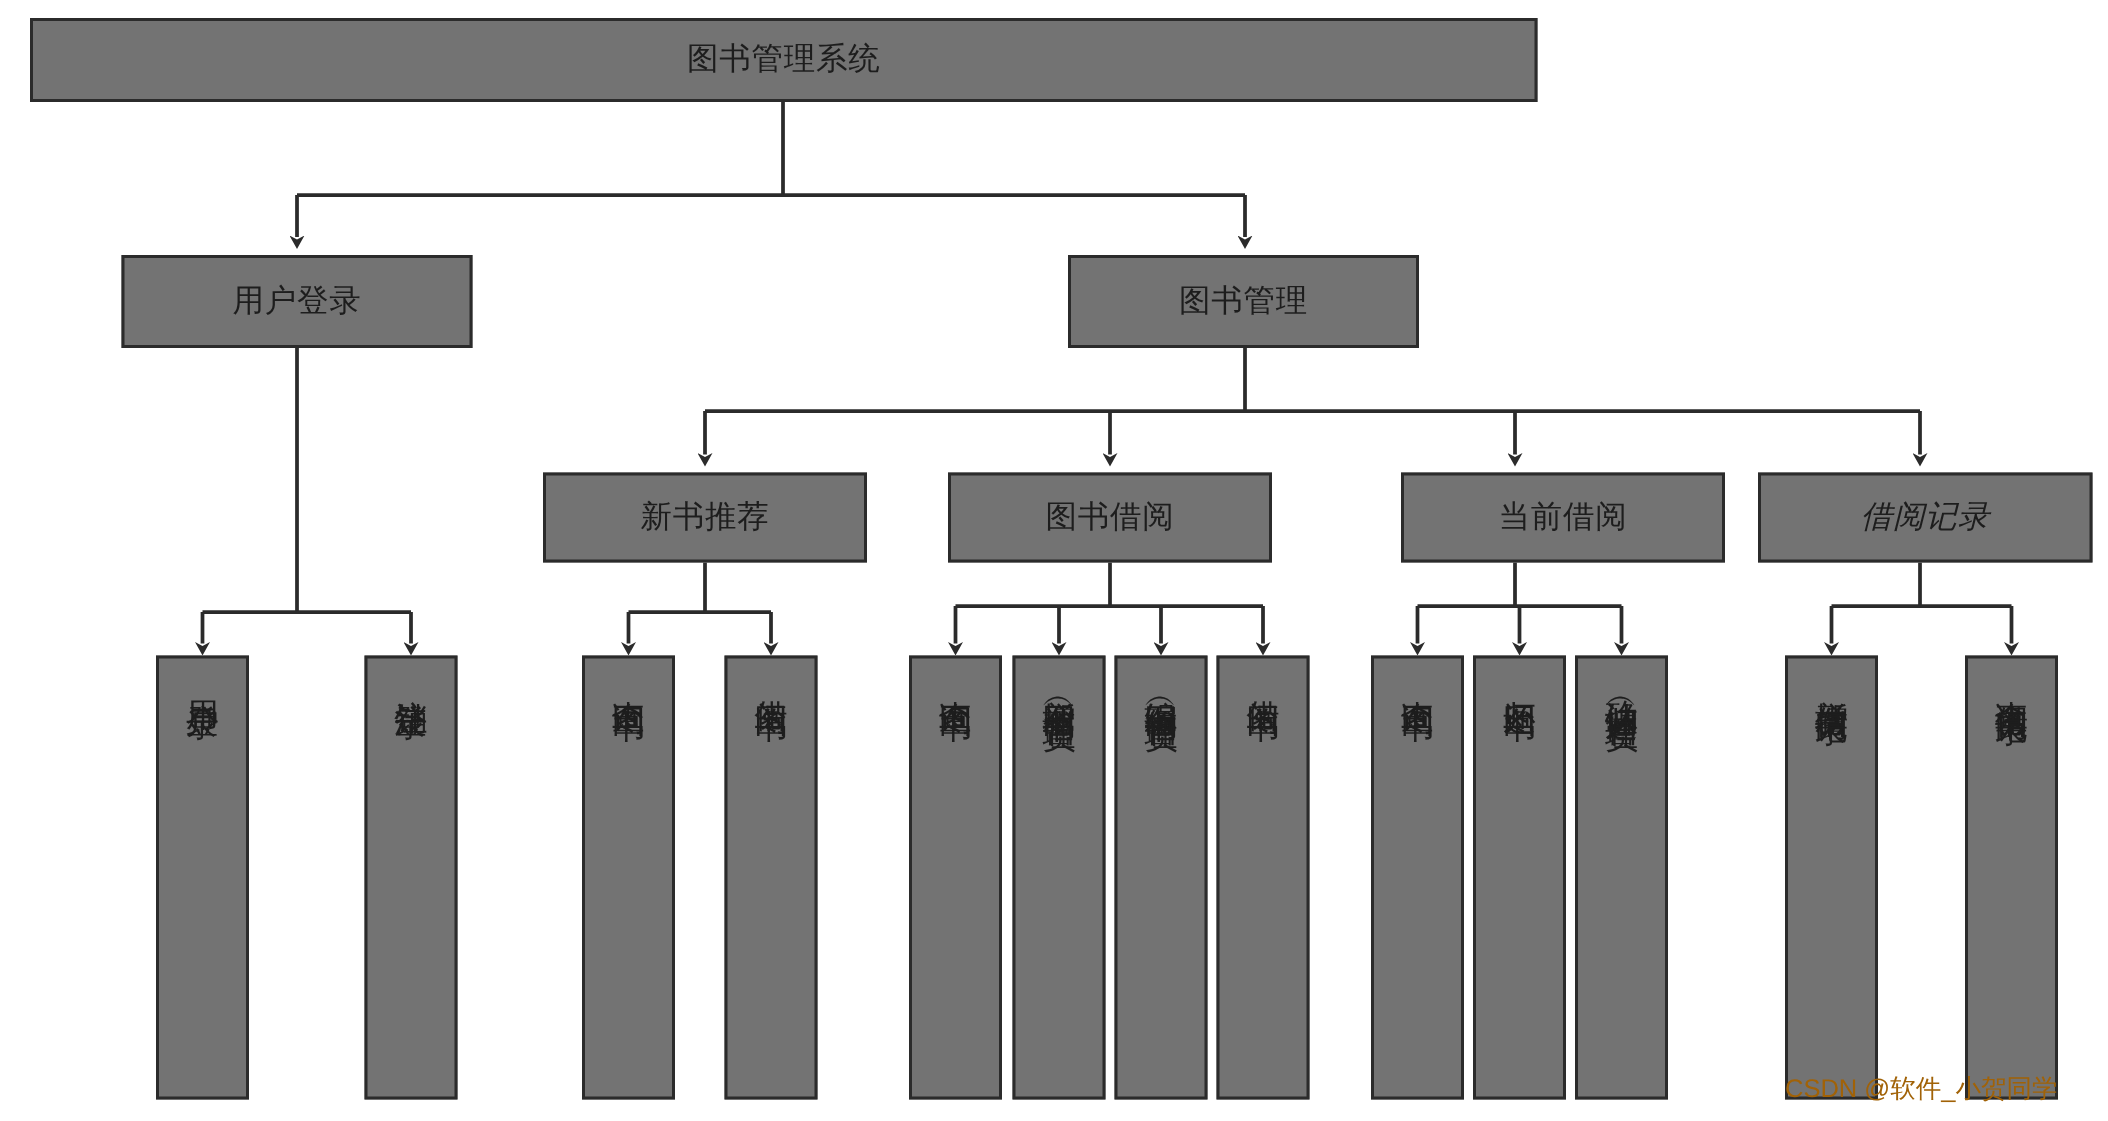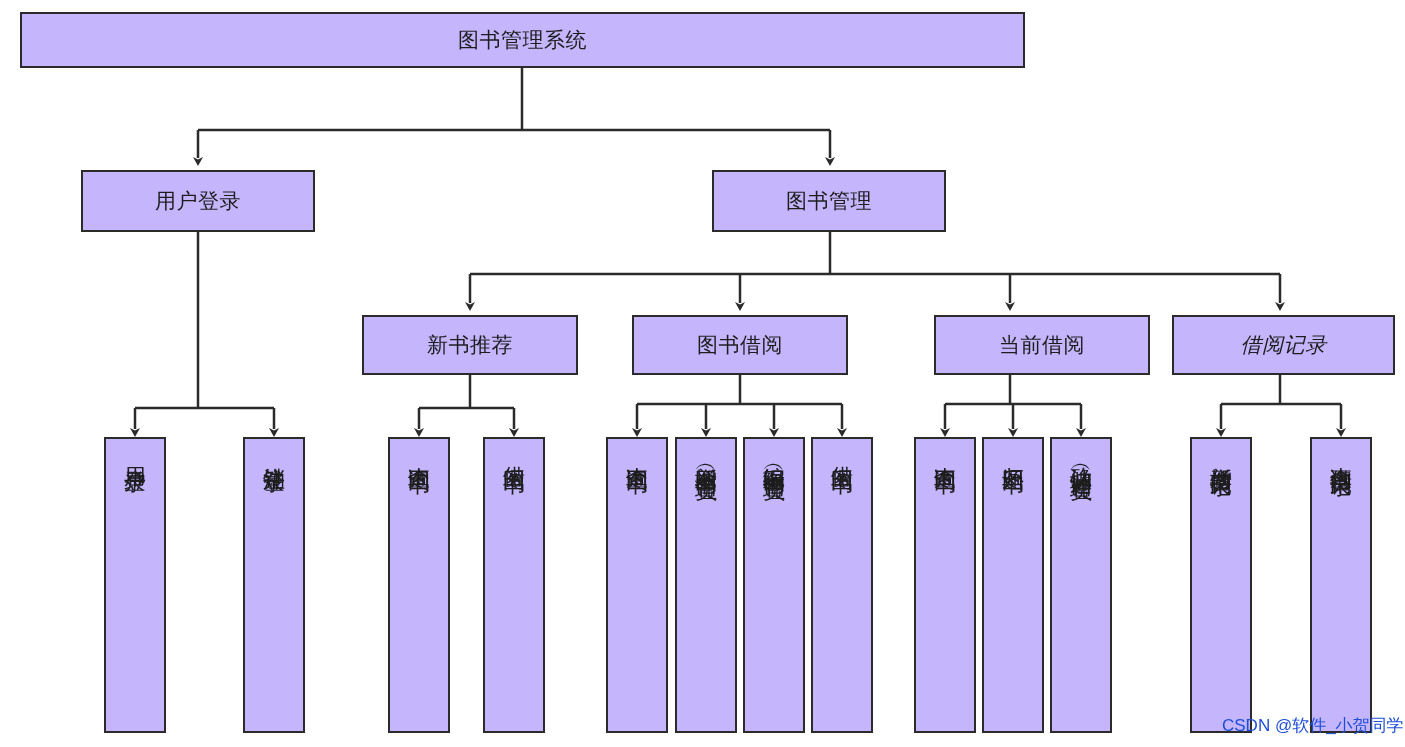--- a/index.html
+++ b/index.html
@@ -20,21 +20,21 @@
   #edge-layer {
     position: absolute;
     left: 0;
     top: 0;
     width: 1405px;
     height: 747px;
   }
   .node {
     position: absolute;
     box-sizing: border-box;
-    background: #c4b5fd;
+    background: #737373;
     border: 2px solid #2b2b2b;
     display: flex;
     align-items: center;
     justify-content: center;
     z-index: 3;
   }
   .node .node-label {
     color: #1d1d1d;
     line-height: 1.12;
     letter-spacing: 0.5px;
@@ -52,24 +52,23 @@
     text-orientation: upright;
     font-size: 22px;
     letter-spacing: 2px;
     line-height: 1;
   }
   .watermark {
     position: absolute;
     left: 1190px;
     top: 714px;
     font-size: 17px;
-    color: #1d4ed8;
+    color: #a16207;
     z-index: 6;
     white-space: nowrap;
-    padding-left: 32px;
   }
 </style>
 </head>
 <body>
 
 <div id="diagram-root">
 
   <svg id="edge-layer" viewBox="0 0 1405 747" width="1405" height="747" xmlns="http://www.w3.org/2000/svg">
     <defs>
       <marker id="arrow" markerWidth="9" markerHeight="10" refX="1" refY="5" orient="auto" markerUnits="userSpaceOnUse">

